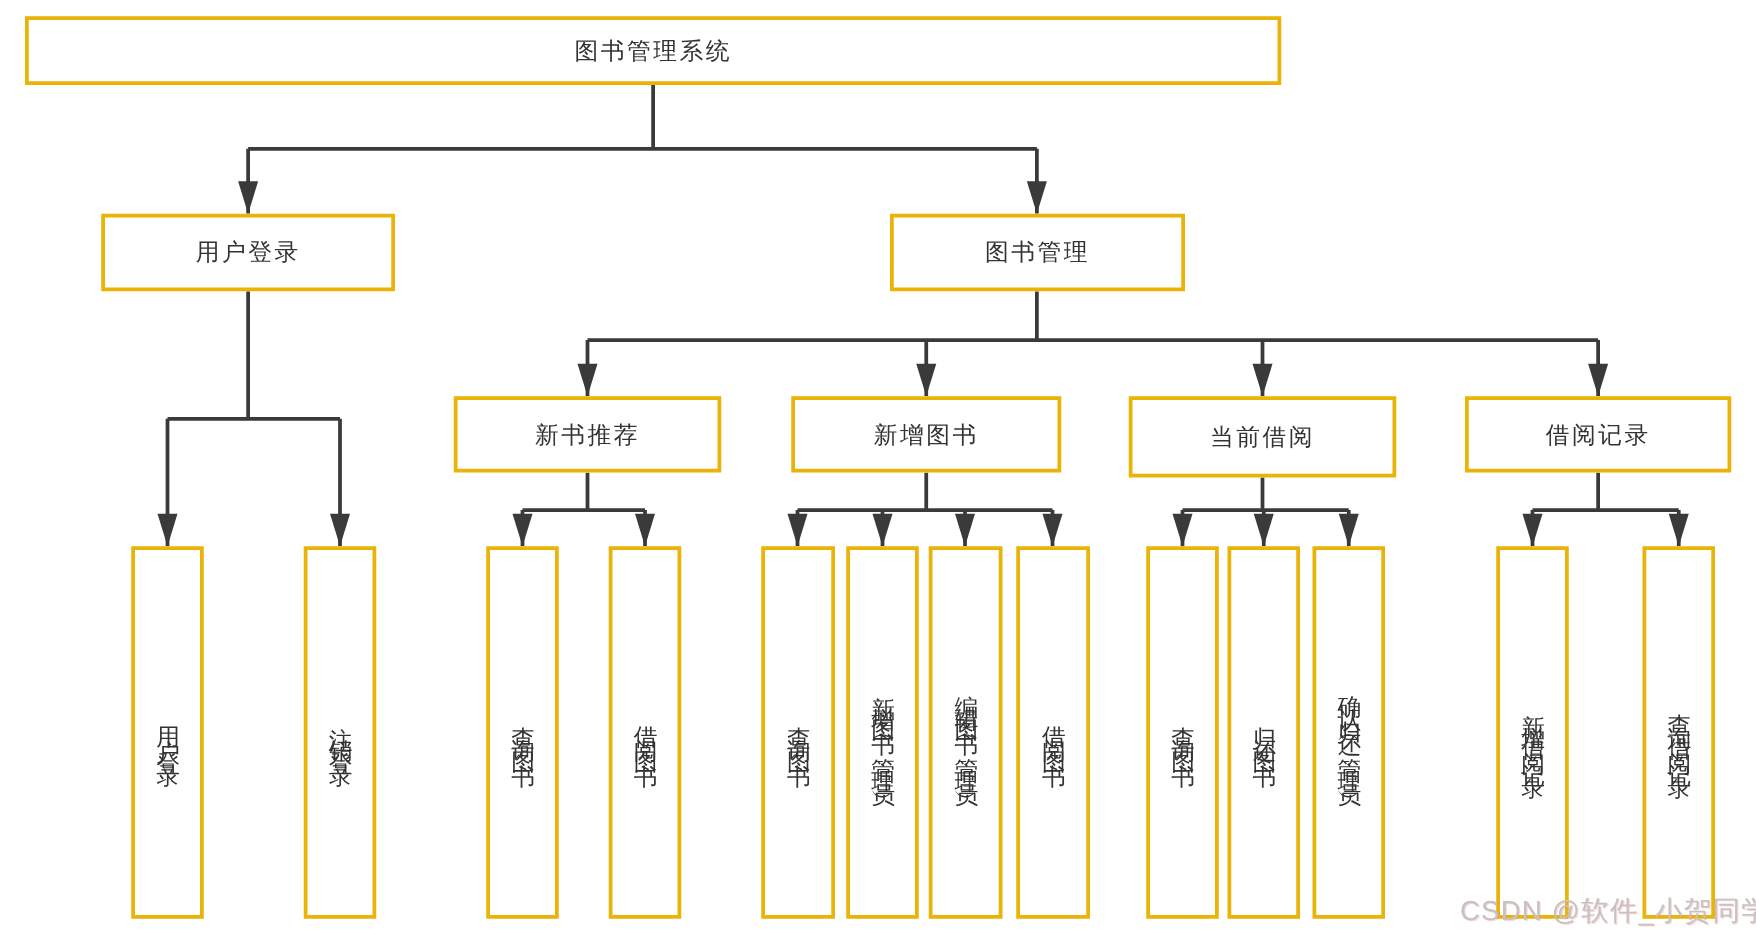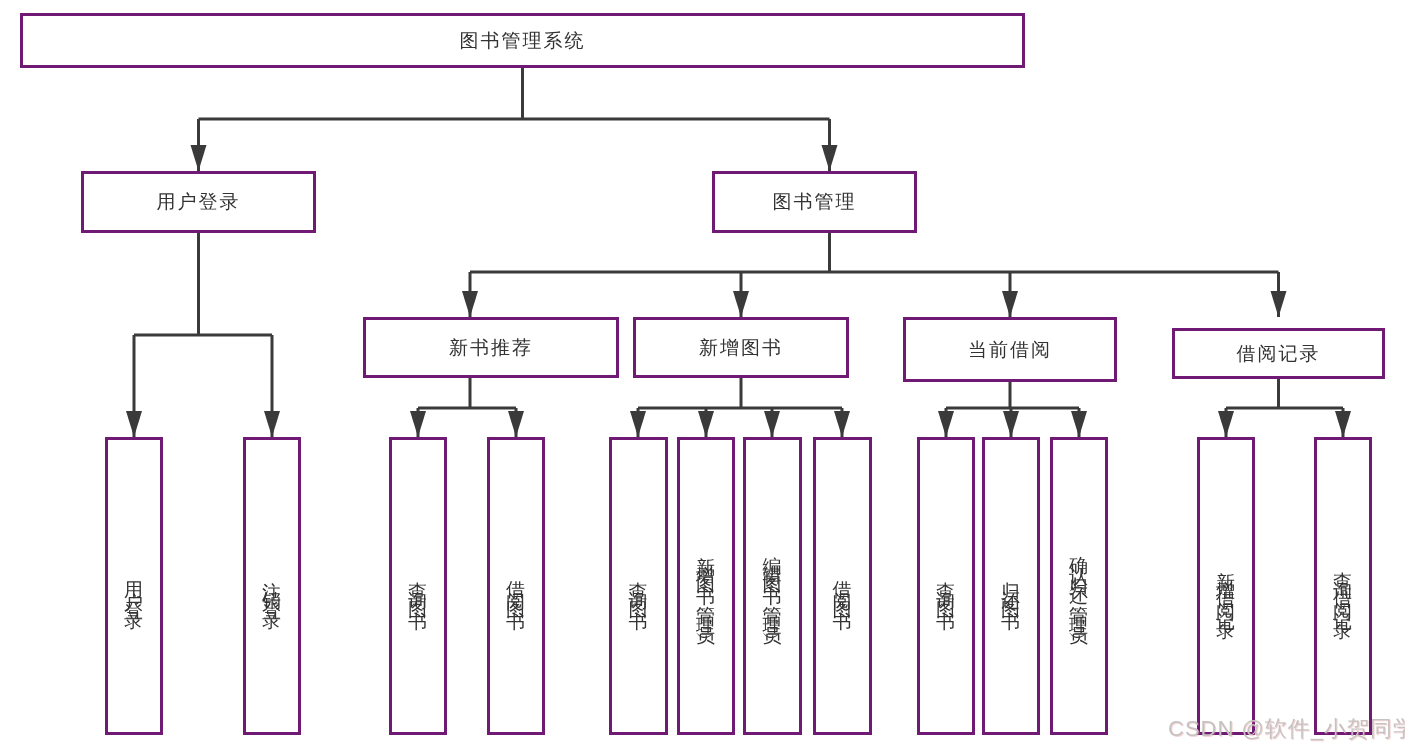--- a/index.html
+++ b/index.html
@@ -4,21 +4,21 @@
 <style>
   html,body{margin:0;padding:0}
   body{
     width:1405px;height:747px;position:relative;overflow:hidden;
     background:#ffffff;
     font-family:"Liberation Sans","DejaVu Sans",sans-serif;
   }
   .wires{position:absolute;left:0;top:0;z-index:1}
   .node{
     position:absolute;box-sizing:border-box;z-index:2;
-    background:#ffffff;border:3px solid #701a75;color:#333333;
+    background:#ffffff;border:3px solid #eab308;color:#333333;
     display:flex;align-items:center;justify-content:center;
   }
   .h{font-size:19px;letter-spacing:2px;white-space:nowrap}
   .v{width:58px;top:437px;height:298px}
   .v span{
     writing-mode:vertical-rl;text-orientation:mixed;
     font-size:19px;line-height:1;letter-spacing:10px;color:#333333;
   }
   .watermark{
     position:absolute;left:1168px;top:714px;z-index:5;
@@ -59,26 +59,26 @@
       <polygon points="1003,411 1019,411 1011,437"></polygon>
       <polygon points="1071,411 1087,411 1079,437"></polygon>
       <polygon points="1218,411 1234,411 1226,437"></polygon>
       <polygon points="1335,411 1351,411 1343,437"></polygon>
     </g>
   </svg>
 
   <div class="node h" style="left:20px;top:13px;width:1005px;height:55px">图书管理系统</div>
 
   <div class="node h" style="left:81px;top:171px;width:235px;height:62px">用户登录</div>
-  <div class="node h" style="left:712px;top:171px;width:205px;height:62px">图书管理</div>
+  <div class="node h" style="left:712px;top:171px;width:236px;height:62px">图书管理</div>
 
-  <div class="node h" style="left:363px;top:317px;width:256px;height:61px">新书推荐</div>
+  <div class="node h" style="left:363px;top:317px;width:214px;height:61px">新书推荐</div>
   <div class="node h" style="left:633px;top:317px;width:216px;height:61px">新增图书</div>
   <div class="node h" style="left:903px;top:317px;width:214px;height:65px">当前借阅</div>
-  <div class="node h" style="left:1172px;top:328px;width:213px;height:51px">借阅记录</div>
+  <div class="node h" style="left:1172px;top:317px;width:213px;height:61px">借阅记录</div>
 
   <div class="node v" style="left:105px">
     <span>用户登录</span>
   </div>
   <div class="node v" style="left:243px">
     <span>注销登录</span>
   </div>
 
   <div class="node v" style="left:389px">
     <span>查询图书</span>

